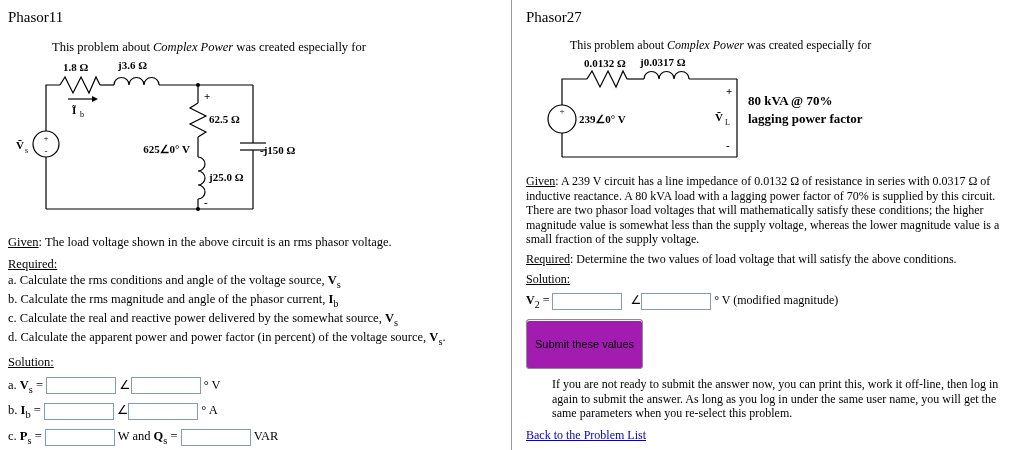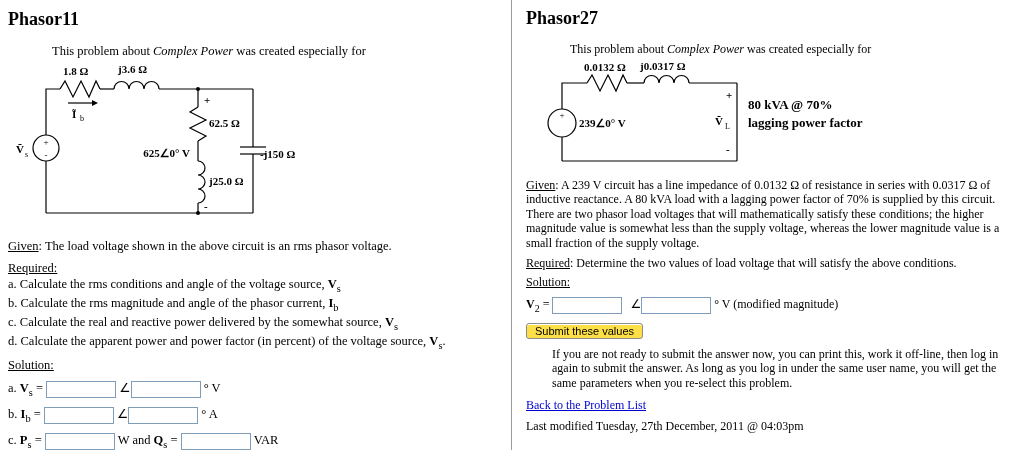--- a/index.html
+++ b/index.html
@@ -6,36 +6,36 @@
   html,body { background:#fff; }
   body {
     width:1024px; height:450px; overflow:hidden;
     color:#000; font-family:"Liberation Serif", serif;
     font-size:12.5px; line-height:1.28;
   }
   .page { display:flex; width:1024px; height:450px; }
   .col { height:100%; }
   .col-left { width:512px; padding:8px 8px 0 8px; border-right:1px solid #9a9a9a; }
   .col-right { width:511px; padding:8px 6px 0 14px; font-size:12px; line-height:1.22; }
-  .title { font-size:18px; font-weight:bold; margin-bottom:12px; }
+  .title { font-size:15px; font-weight:normal; margin-bottom:12px; }
   .intro { margin-bottom:4px;margin-left:44px; }
   em { font-style:italic; }
   .ul { text-decoration:underline; }
   .blk { margin-top:5px; }
   .req-label { margin-top:6px; }
   .req-item { white-space:nowrap; }
   .sol-label { margin-top:6px; }
   .sol-row { margin-top:7px; white-space:nowrap; }
   .tfield {
     width:70px; height:17px; border:1px solid #7f9db9; background:#fff;
     font:11px "Liberation Sans", sans-serif; padding:0 2px; vertical-align:middle;
   }
   .btn {
-    font:11px "Liberation Sans", sans-serif; color:#000; background:#fde047;
-    border:1px solid #8c8c8c; border-radius:3px; padding:1px 8px;
+    font:11px "Liberation Sans", sans-serif; color:#000; background:#a21caf;
+    border:1px solid #8c8c8c; border-radius:3px; padding:18px 8px;
     box-shadow:inset 0 1px 0 #fff; margin-top:8px; cursor:pointer;
   }
   .note { margin:8px 0 0 26px; }
   .backrow { margin-top:7px; }
   a.link { color:#0000d0;text-align:center; }
   .lastmod { margin-top:7px; }
   svg.circuit { display:block; }
   svg text { font-family:"Liberation Serif", serif; font-size:11px; fill:#000; }
   svg text.lbl { font-weight:bold; }
   svg text.sub { font-size:8px; }

